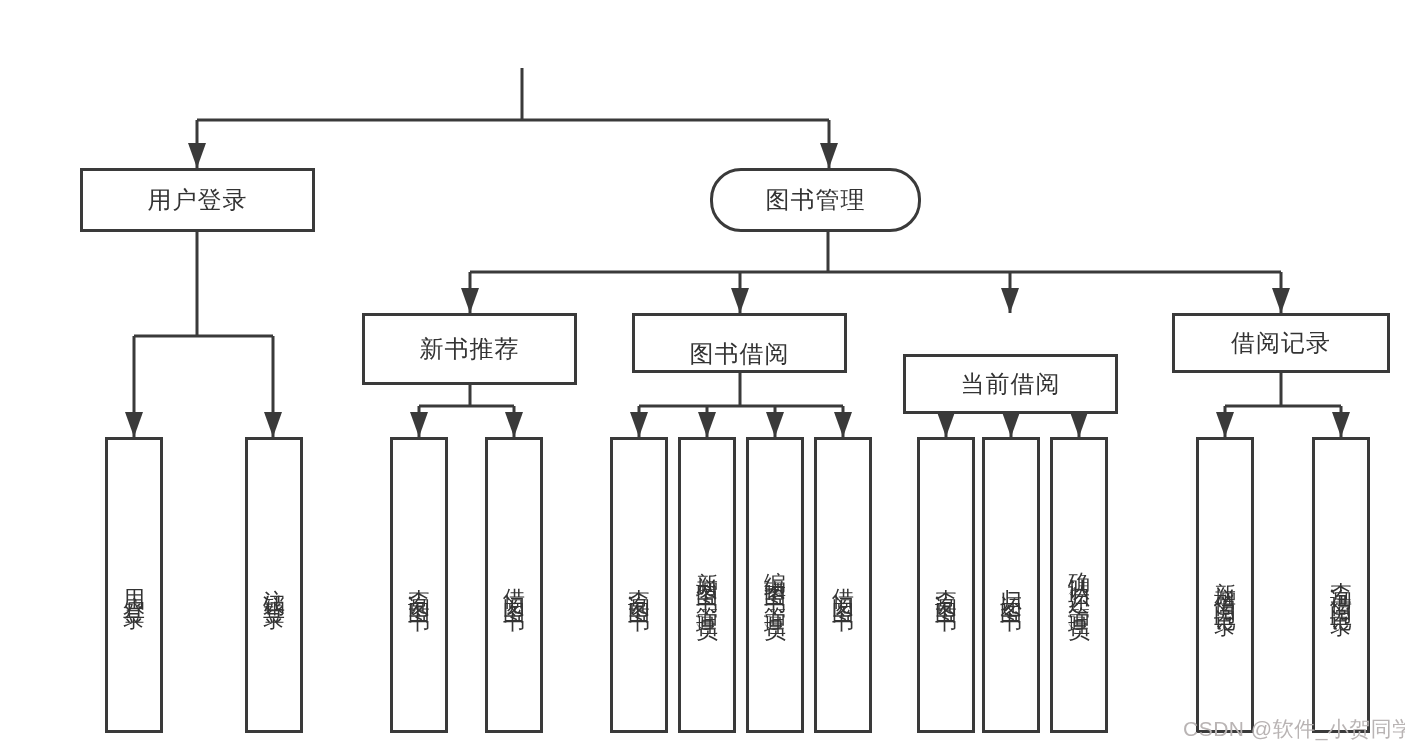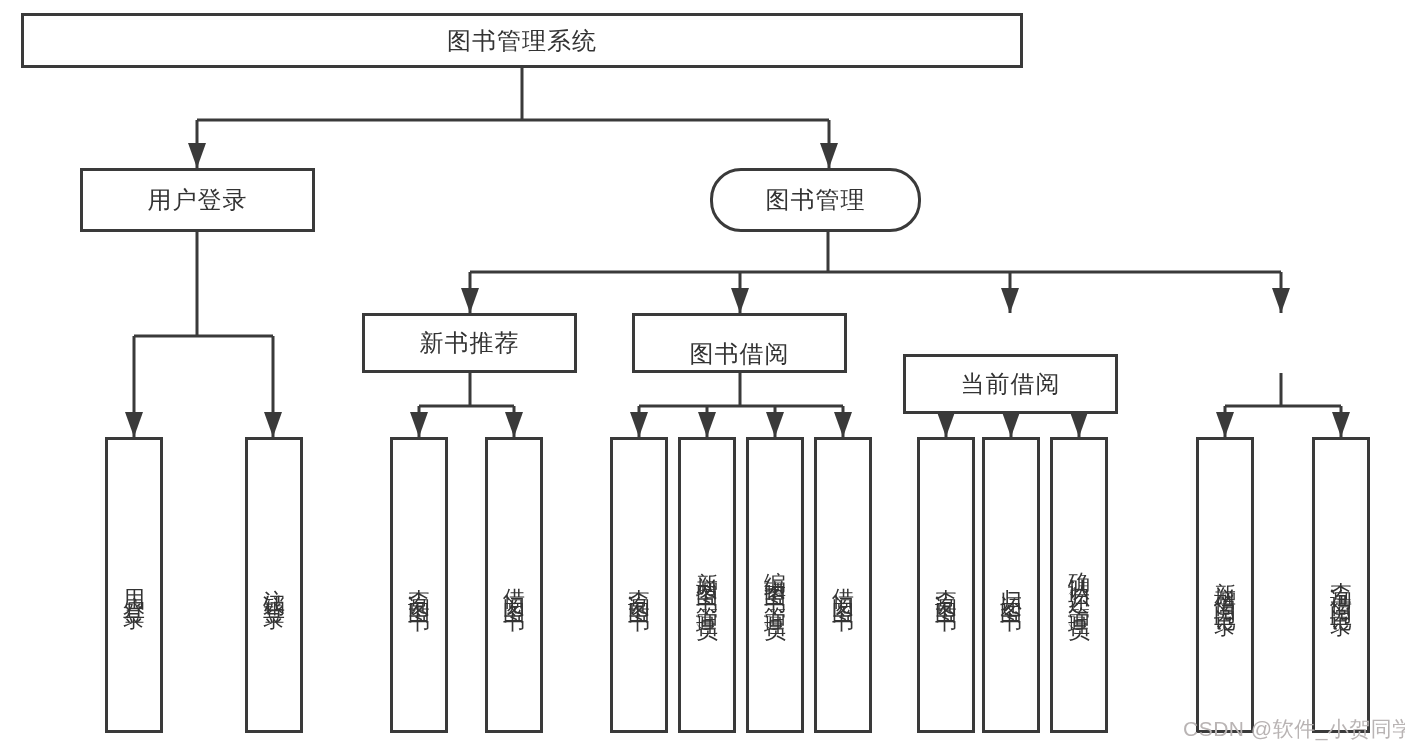--- a/index.html
+++ b/index.html
@@ -79,39 +79,39 @@
       <polygon points="766,412 784,412 775,437"></polygon>
       <polygon points="834,412 852,412 843,437"></polygon>
       <polygon points="937,412 955,412 946,437"></polygon>
       <polygon points="1002,412 1020,412 1011,437"></polygon>
       <polygon points="1070,412 1088,412 1079,437"></polygon>
       <polygon points="1216,412 1234,412 1225,437"></polygon>
       <polygon points="1332,412 1350,412 1341,437"></polygon>
     </g>
   </svg>
 
-  <div class="node" style="left:21px;top:13px;width:1002px;height:55px;">
-    <span class="hlabel">图书管理系统</span>
-  </div>
 
   <div class="node" style="left:80px;top:168px;width:235px;height:64px;">
     <span class="hlabel">用户登录</span>
   </div>
   <div class="node" style="left:710px;top:168px;width:211px;height:64px;border-radius:31px;">
     <span class="hlabel">图书管理</span>
   </div>
 
-  <div class="node" style="left:362px;top:313px;width:215px;height:60px;">
+  <div class="node" style="left:362px;top:313px;width:215px;height:72px;">
     <span class="hlabel">新书推荐</span>
   </div>
   <div class="node" style="left:632px;top:313px;width:215px;height:60px;align-items:flex-end;">
     <span class="hlabel">图书借阅</span>
   </div>
   <div class="node" style="left:903px;top:313px;width:215px;height:60px;margin-top:41px;">
     <span class="hlabel">当前借阅</span>
+  </div>
+  <div class="node" style="left:1172px;top:313px;width:218px;height:60px;">
+    <span class="hlabel">借阅记录</span>
   </div>
 
   <div class="node leaf" style="left:105px;">
     <span class="vtext">用户登录</span>
   </div>
   <div class="node leaf" style="left:245px;">
     <span class="vtext">注销登录</span>
   </div>
 
   <div class="node leaf" style="left:390px;">

